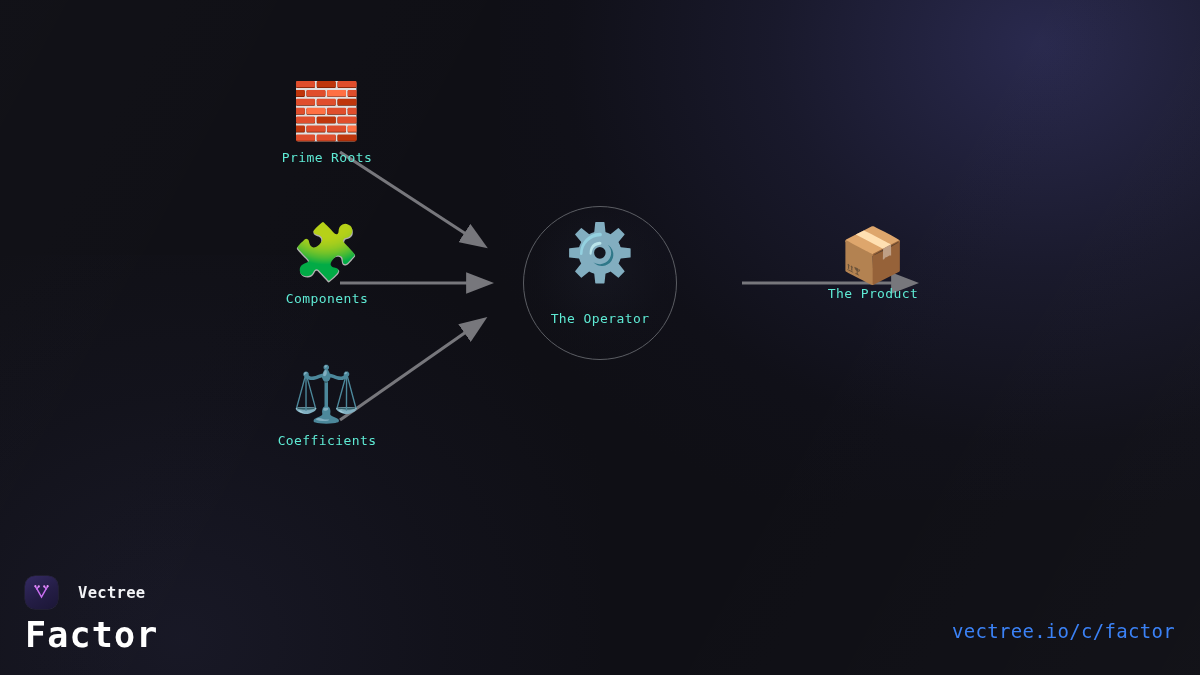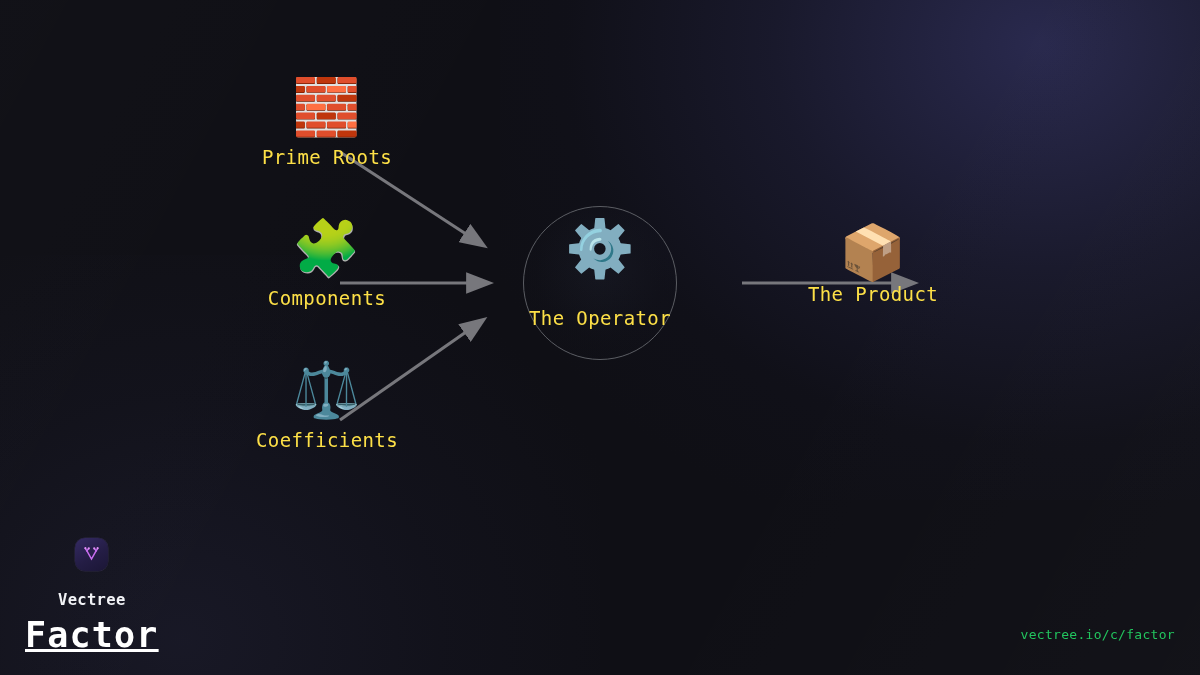--- a/index.html
+++ b/index.html
@@ -82,23 +82,23 @@
     transform: translate(-50%, -50%);
   }
   .node-emoji {
     font-family: "DejaVu Sans", "Liberation Sans", sans-serif;
     line-height: 1;
     display: block;
     user-select: none;
   }
   .node-label {
     margin-top: 11px;
-    font-size: 19px;
+    font-size: 13px;
     letter-spacing: 0.4px;
-    color: #fde047;
+    color: #5eead4;
     white-space: nowrap;
   }
 
   .input-node .node-emoji { font-size: 55px; }
 
   
   .operator-circle {
     position: absolute;
     left: 600px;
     top: 283px;
@@ -124,21 +124,20 @@
   .footer {
     position: absolute;
     left: 25px;
     bottom: 22px;
   }
   .brand-row {
     display: flex;
     align-items: center;
     gap: 20px;
     margin-bottom: 9px;
-    flex-direction: column;
   }
   .brand-logo {
     width: 33px;
     height: 33px;
     border-radius: 10px;
     background: linear-gradient(150deg, #342a63 0%, #241d45 55%, #1b1636 100%);
     display: flex;
     align-items: center;
     justify-content: center;
     box-shadow: 0 0 0 0.5px rgba(150,120,220,0.18);
@@ -148,28 +147,27 @@
     font-weight: bold;
     color: #f2f3f6;
     letter-spacing: 0.3px;
   }
   .page-title {
     font-size: 35px;
     font-weight: bold;
     color: #ffffff;
     letter-spacing: 1.2px;
     line-height: 1;
-    text-decoration: underline;
   }
   .footer-url {
     position: absolute;
     right: 25px;
     bottom: 33px;
-    font-size: 13px;
-    color: #22c55e;
+    font-size: 19px;
+    color: #3b82f6;
     letter-spacing: 0.3px;
   }
 </style>
 </head>
 <body>
 
 <div id="stage">
 
   <div class="bg-base"></div>
   <div class="bg-glow-tr"></div>

